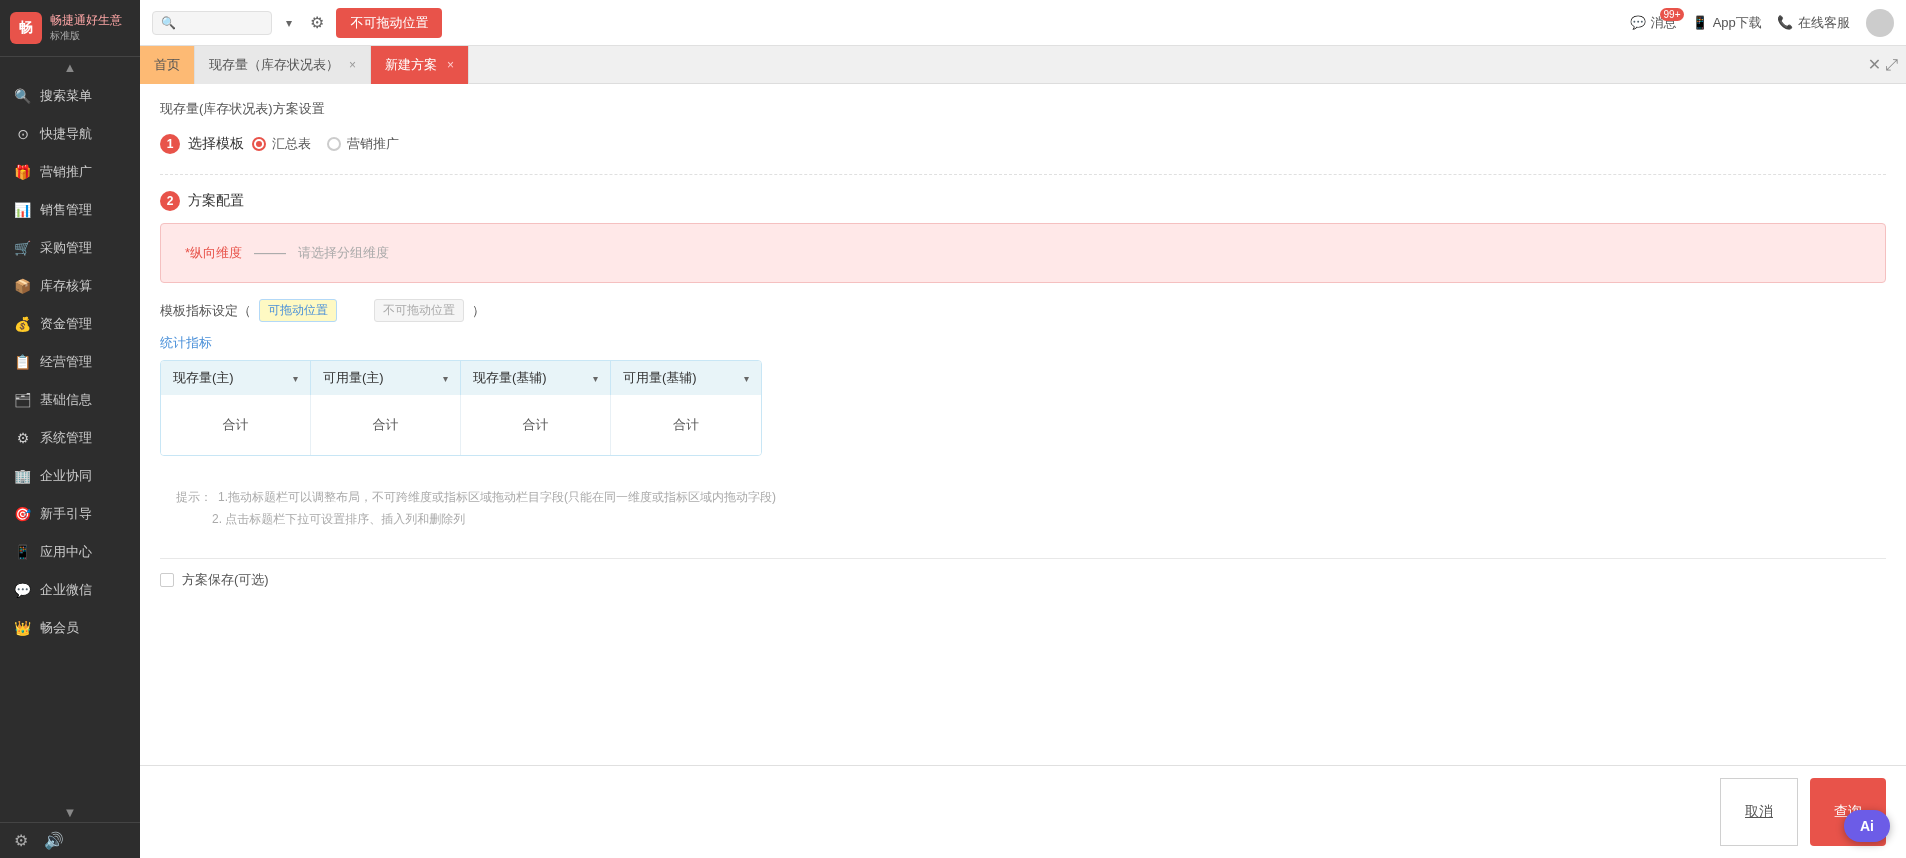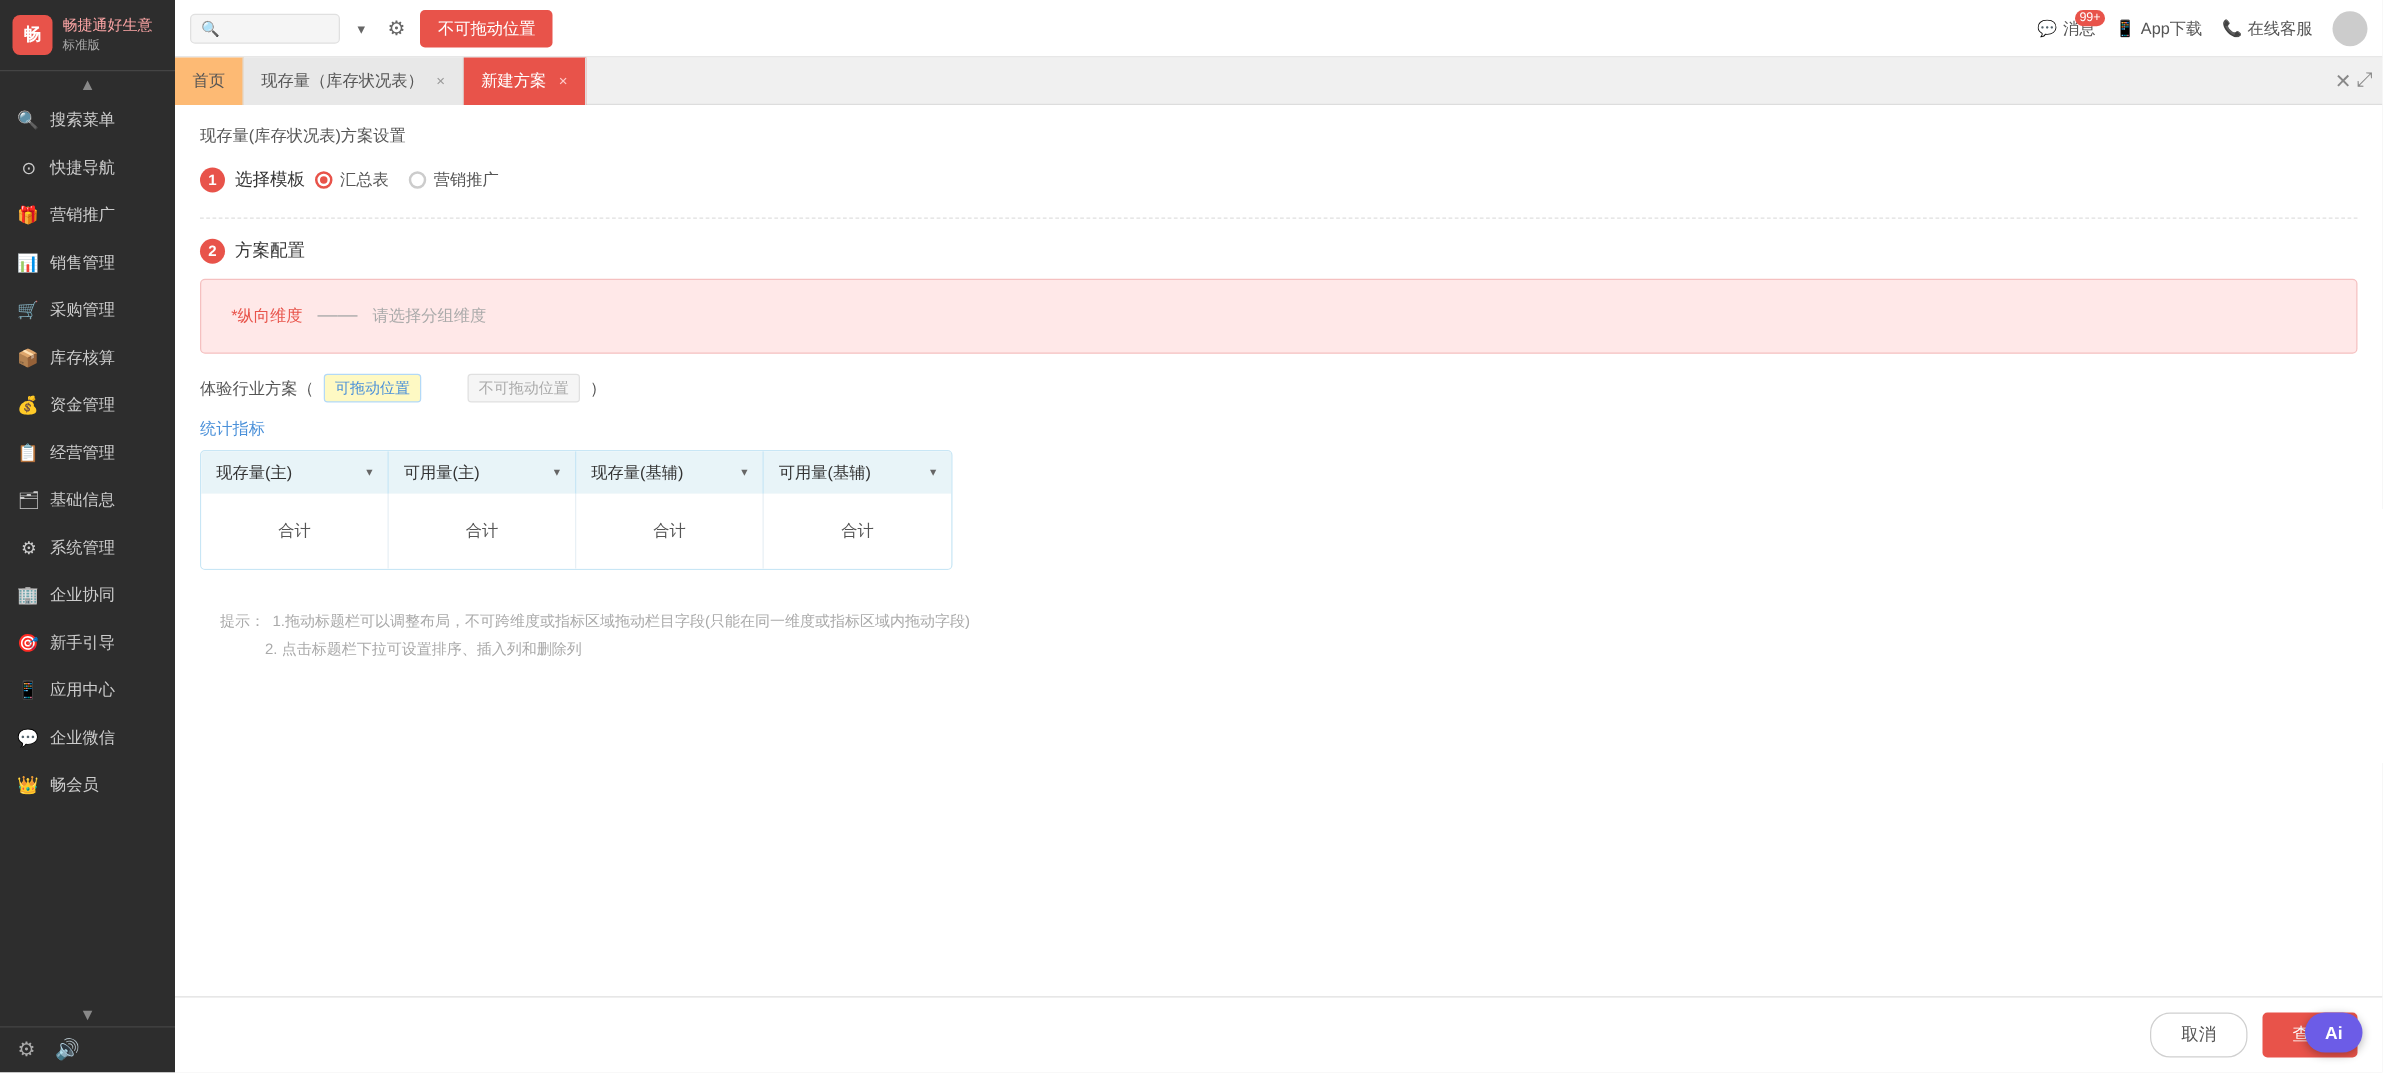--- a/index.html
+++ b/index.html
@@ -445,25 +445,26 @@
       border-top: 1px solid #e0e0e0;
       padding: 12px 20px;
       display: flex;
       justify-content: flex-end;
       gap: 12px;
       flex-shrink: 0;
     }
     .btn-cancel {
       background: #fff;
       border: 1px solid #d0d0d0;
-      border-radius: 16px;
-      padding: 8px 24px;
+      border-radius: 0;
+      padding: 24px 24px;
       font-size: 14px;
       color: #555;
       cursor: pointer;
+      text-decoration: underline;
     }
     .btn-query {
       background: #e8534a;
       border: none;
       border-radius: 4px;
       padding: 8px 24px;
       font-size: 14px;
       color: white;
       cursor: pointer;
     }
@@ -635,21 +636,21 @@
 
         <div class="dimension-area">
           <div class="dimension-row">
             <span class="dimension-label">*纵向维度</span>
             <span class="dimension-line">——</span>
             <span class="dimension-placeholder">请选择分组维度</span>
           </div>
         </div>
 
         <div class="metrics-row">
-          <span>体验行业方案（</span>
+          <span>模板指标设定（</span>
           <span class="tag-draggable">可拖动位置</span>
           <span style="color:#aaa; margin:0 4px;">　</span>
           <span class="tag-not-draggable">不可拖动位置</span>
           <span>）</span>
         </div>
 
         <div>
           <div class="stats-section-title">统计指标</div>
           <div class="stats-table">
             <div class="stats-table-header">
@@ -683,20 +684,24 @@
           <div class="tip-item">
             <span>提示：</span>
             <span>1.拖动标题栏可以调整布局，不可跨维度或指标区域拖动栏目字段(只能在同一维度或指标区域内拖动字段)</span>
           </div>
           <div class="tip-item">
             <span style="margin-left:2.5em;"></span>
             <span>2. 点击标题栏下拉可设置排序、插入列和删除列</span>
           </div>
         </div>
 
+        <div class="save-option">
+          <div class="checkbox"></div>
+          <span>方案保存(可选)</span>
+        </div>
       </div>
 
     </div>
   </div>
 
   <div class="bottom-bar">
     <button class="btn-cancel">取消</button>
     <button class="btn-query">查询</button>
   </div>
 

